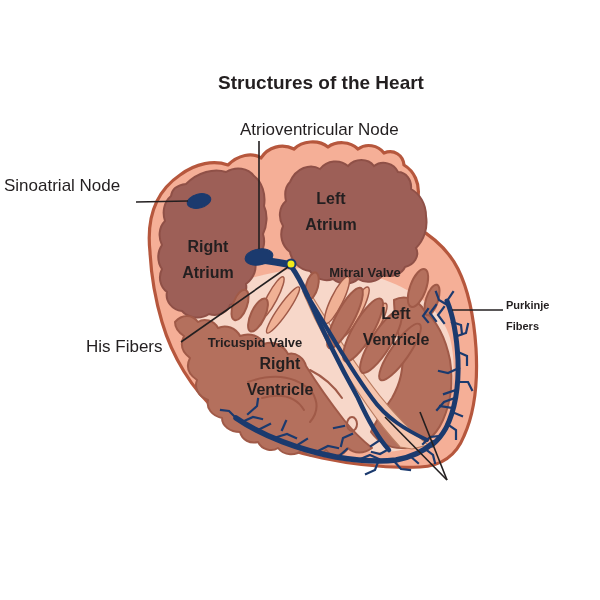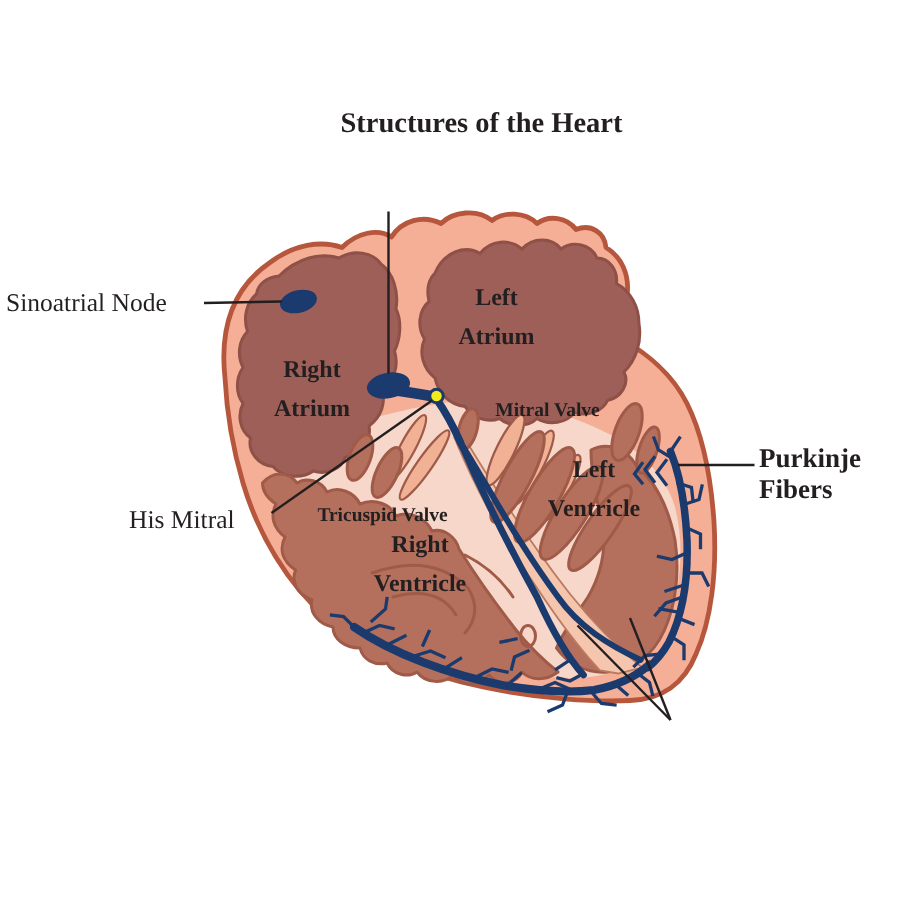--- a/index.html
+++ b/index.html
@@ -4,39 +4,39 @@
 <style>
   :root{
     --c-background:#ffffff; --c-text:#231f20; --c-heart_wall:#f5af97;
     --c-outline:#b6573d; --c-atrium:#9d5f57; --c-atrium_edge:#8f5047;
     --c-muscle:#b4705d; --c-muscle_edge:#a05a48; --c-cavity:#f7d7c9;
     --c-septum_band:#f5c5ae; --c-septum_edge:#b97b5f; --c-leaflet:#f0b195;
     --c-conduction:#1b3a6e; --c-node_highlight:#f3eb1a;
   }
   html,body{margin:0;padding:0;background:var(--c-background);}
   .stage{position:relative;width:600px;height:600px;background:var(--c-background);
-         font-family:Liberation Serif, serif;overflow:hidden;}
+         font-family:Liberation Sans, sans-serif;overflow:hidden;}
   svg{position:absolute;left:0;top:0;}
   .heart-outer{fill:var(--c-heart_wall);stroke:var(--c-outline);stroke-width:3.2;stroke-linejoin:round;}
   .cavity{fill:var(--c-cavity);}
   .atrium{fill:var(--c-atrium);stroke:var(--c-atrium_edge);stroke-width:2;}
   .muscle{fill:var(--c-muscle);stroke:var(--c-muscle_edge);stroke-width:2;stroke-linejoin:round;}
   .septum{fill:var(--c-septum_band);stroke:var(--c-septum_edge);stroke-width:1.2;}
   .leaflet{fill:var(--c-leaflet);stroke:var(--c-muscle_edge);stroke-width:1.5;}
   .swirl{fill:none;stroke:var(--c-muscle_edge);stroke-width:2;stroke-linecap:round;}
   .nerve{fill:none;stroke:var(--c-conduction);stroke-linecap:round;}
   .nerve-fill{fill:var(--c-conduction);stroke:var(--c-conduction);}
   .twig{fill:none;stroke:var(--c-conduction);stroke-width:2.2;stroke-linecap:square;stroke-linejoin:miter;}
   .dot{fill:var(--c-node_highlight);stroke:var(--c-conduction);stroke-width:2;}
   .pointer{fill:none;stroke:var(--c-text);stroke-width:1.6;}
   .lbl{position:absolute;color:var(--c-text);white-space:nowrap;line-height:1.15;}
   .bold{font-weight:bold;}
   .center{transform:translateX(-50%);text-align:center;}
   .t19{font-size:19px;} .t17{font-size:17px;} .t16{font-size:16px;}
-  .t14{font-size:18px;} .t13{font-size:13px;text-align:center;}
+  .t14{font-size:11px;} .t13{font-size:13px;text-align:center;}
   .ln{display:block;}
   .lh23 .ln{line-height:23px;} .lh21 .ln{line-height:21px;} .lh26 .ln{line-height:26px;}
 </style>
 </head>
 <body>
 
 <div class="stage">
 
   <svg width="600" height="600" viewBox="0 0 600 600">
 
@@ -233,24 +233,25 @@
       <path class="pointer" d="M 259 141 L 259 249"></path>
       <path class="pointer" d="M 181 342 L 288 267"></path>
       <path class="pointer" d="M 452 310 L 503 310"></path>
       <path class="pointer" d="M 447 480 L 385 417"></path>
       <path class="pointer" d="M 447 480 L 420 412"></path>
     </g>
   </svg>
 
   <div class="lbl bold t19 center" style="left:321px;top:72px">Structures of the Heart</div>
 
-
-  <div class="lbl t17" style="left:4px;top:192px">Sinoatrial Node</div>
-
-  <div class="lbl t17" style="left:86px;top:337px">His Mitral</div>
+  <div class="lbl t17" style="left:240px;top:120px">Atrioventricular Node</div>
+
+  <div class="lbl t17" style="left:4px;top:176px">Sinoatrial Node</div>
+
+  <div class="lbl t17" style="left:86px;top:337px">His Fibers</div>
 
   <div class="lbl bold t14 lh21" style="left:506px;top:295px">
     <span class="ln">Purkinje</span>
     <span class="ln">Fibers</span>
   </div>
 
 
   <div class="lbl bold t16 center lh26" style="left:208px;top:234px">
     <span class="ln">Right</span>
     <span class="ln">Atrium</span>

